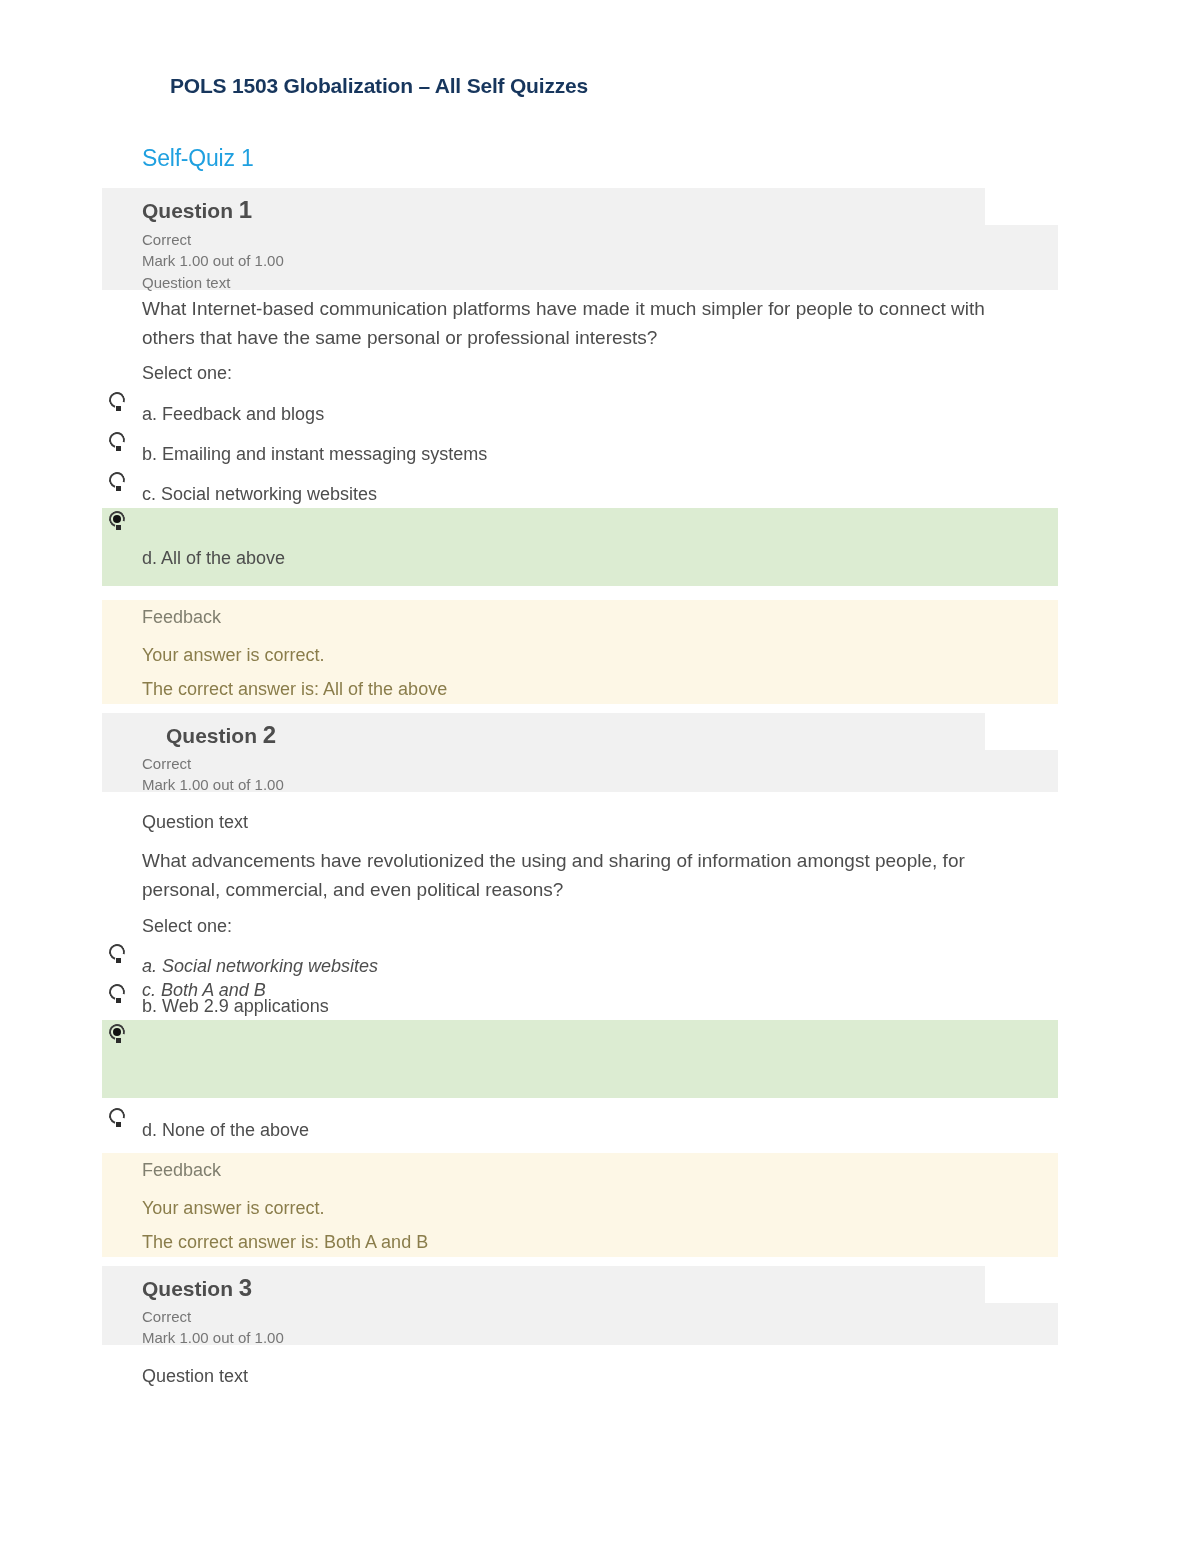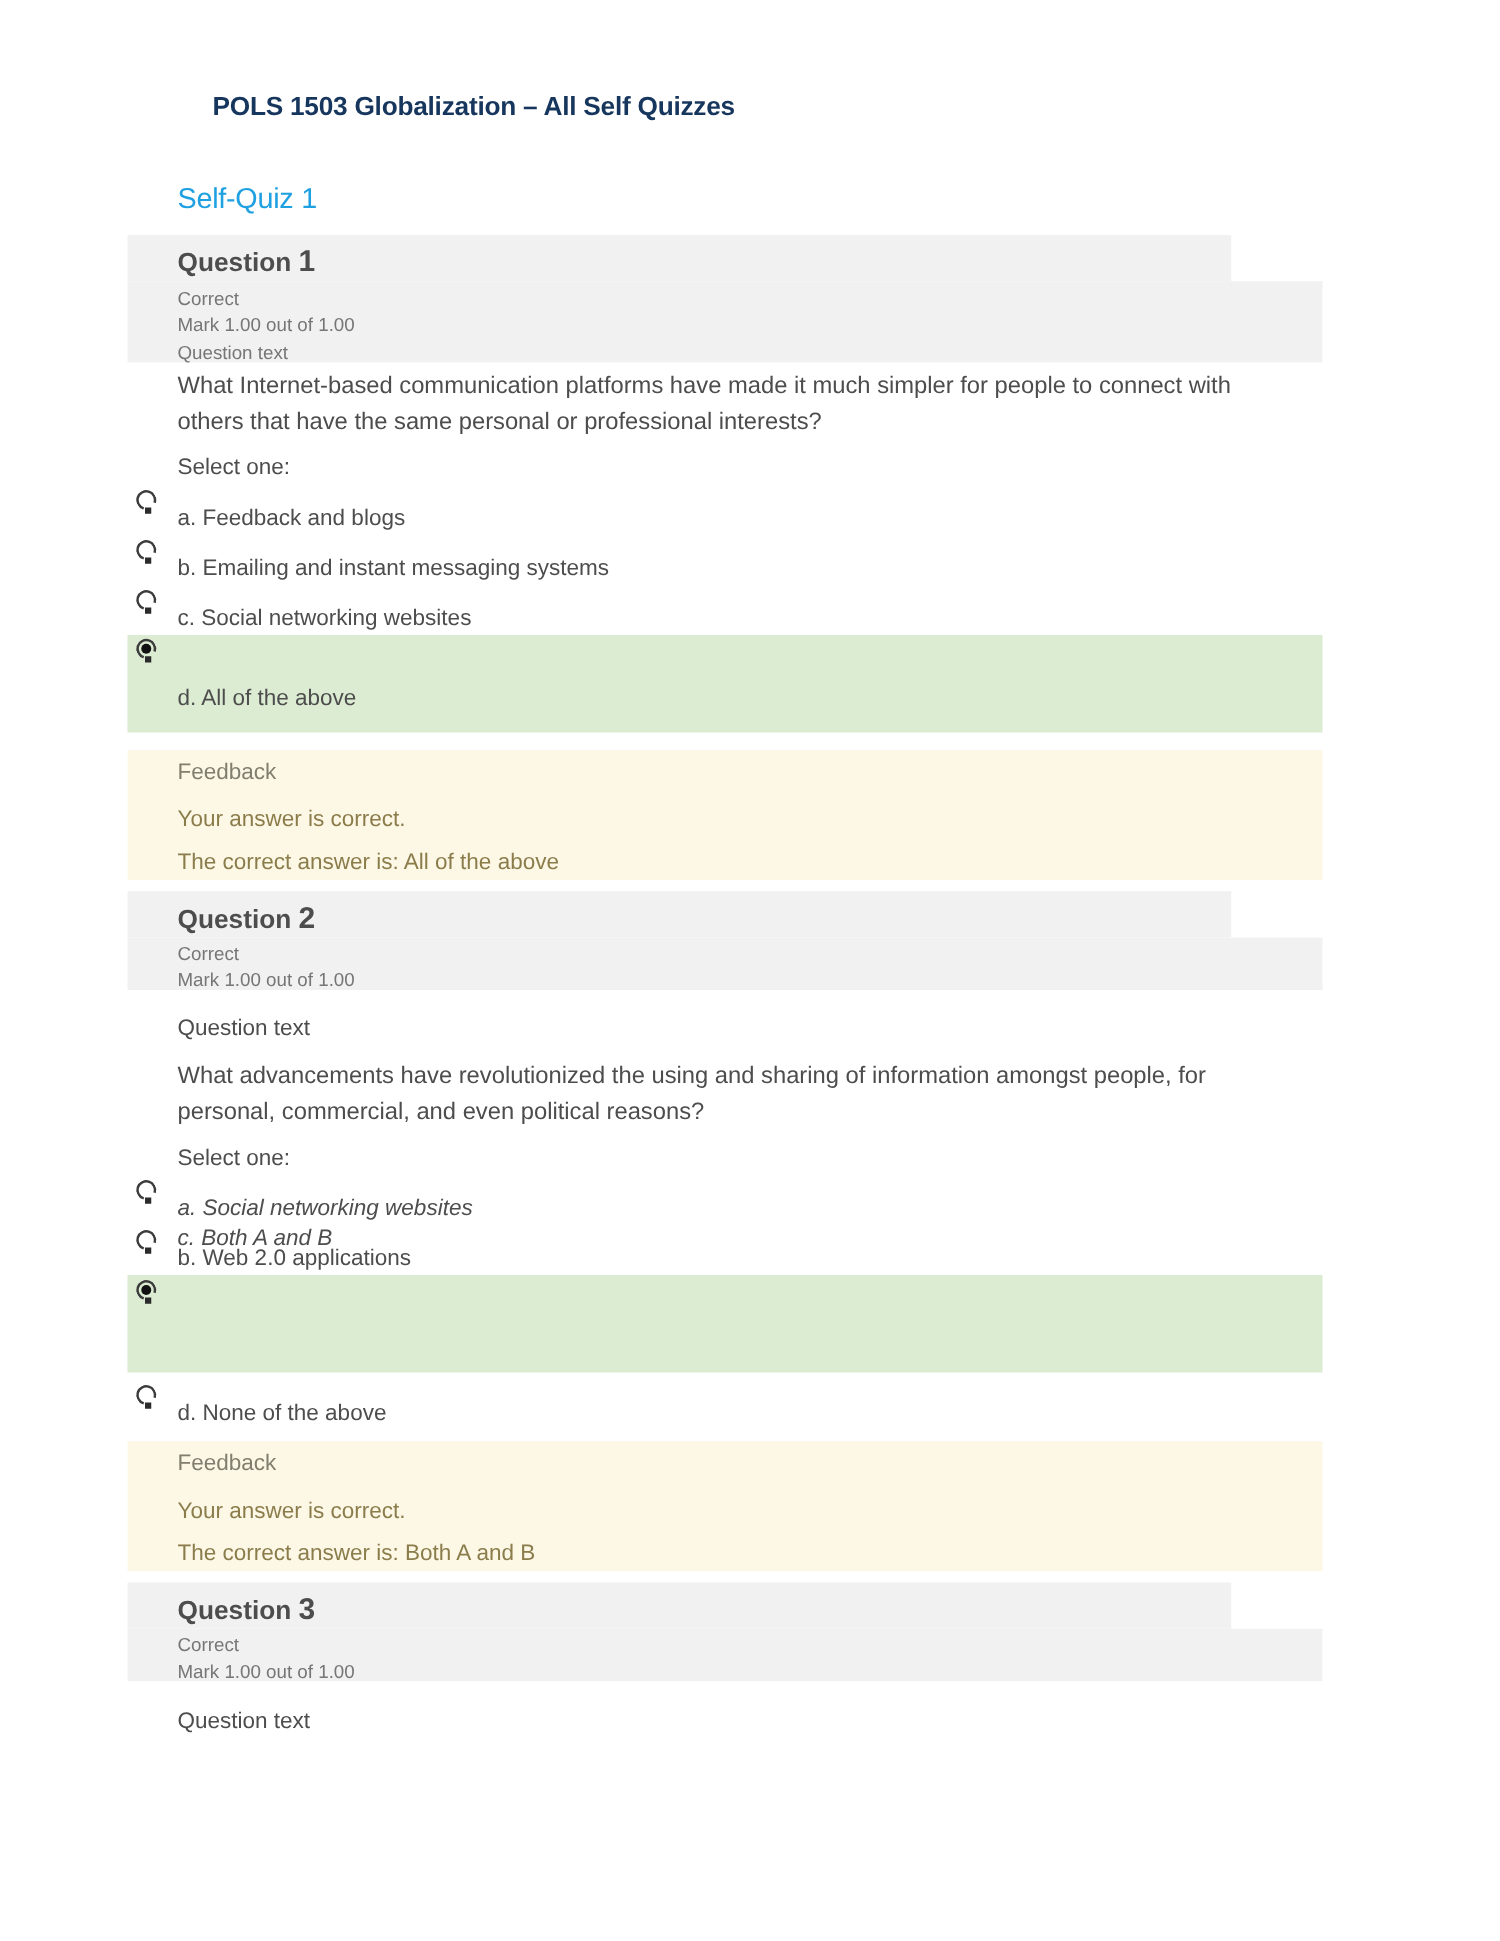--- a/index.html
+++ b/index.html
@@ -206,21 +206,21 @@
   <div class="opt" style="top:548px;">d. All of the above</div>
 
   <div class="band-cream" style="left:102px; top:600px; width:956px; height:104px;"></div>
   <div class="fb-label" style="top:607px;">Feedback</div>
   <div class="fb-line" style="top:645px;">Your answer is correct.</div>
   <div class="fb-line" style="top:679px;">The correct answer is: All of the above</div>
 
   <div class="band" style="left:102px; top:713px; width:883px; height:37px;"></div>
   <div class="band" style="left:102px; top:750px; width:956px; height:42px;"></div>
 
-  <div class="qhead" style="top:723px;">
+  <div class="qhead" style="top:723px;margin-left:24px;">
     <span>Question</span>
     <span class="qnum">2</span>
   </div>
   <div class="meta" style="top:753px;">Correct</div>
   <div class="meta" style="top:774px;">Mark 1.00 out of 1.00</div>
   <div class="meta" style="top:811px; font-size:18px; color:#4d4d4d;">Question text</div>
 
   <div class="qtext" style="top:846px;">What advancements have revolutionized the using and sharing of information amongst people, for personal, commercial, and even political reasons?</div>
 
   <div class="selectone" style="top:916px;">Select one:</div>
@@ -230,21 +230,21 @@
   <div class="radio" style="left:109px; top:944px;">
     <span class="ring"></span>
     <span class="tick"></span>
   </div>
   <div class="opt" style="top:956px;font-style:italic;">a. Social networking websites</div>
 
   <div class="radio" style="left:109px; top:984px;">
     <span class="ring"></span>
     <span class="tick"></span>
   </div>
-  <div class="opt" style="top:996px;">b. Web 2.0 applications</div>
+  <div class="opt" style="top:996px;">b. Web 2.9 applications</div>
 
   <div class="radio" style="left:109px; top:1024px;">
     <span class="ring"></span>
     <span class="dot"></span>
     <span class="tick"></span>
   </div>
   <div class="opt" style="top:980px;font-style:italic;">c. Both A and B</div>
 
   <div class="radio" style="left:109px; top:1108px;">
     <span class="ring"></span>

